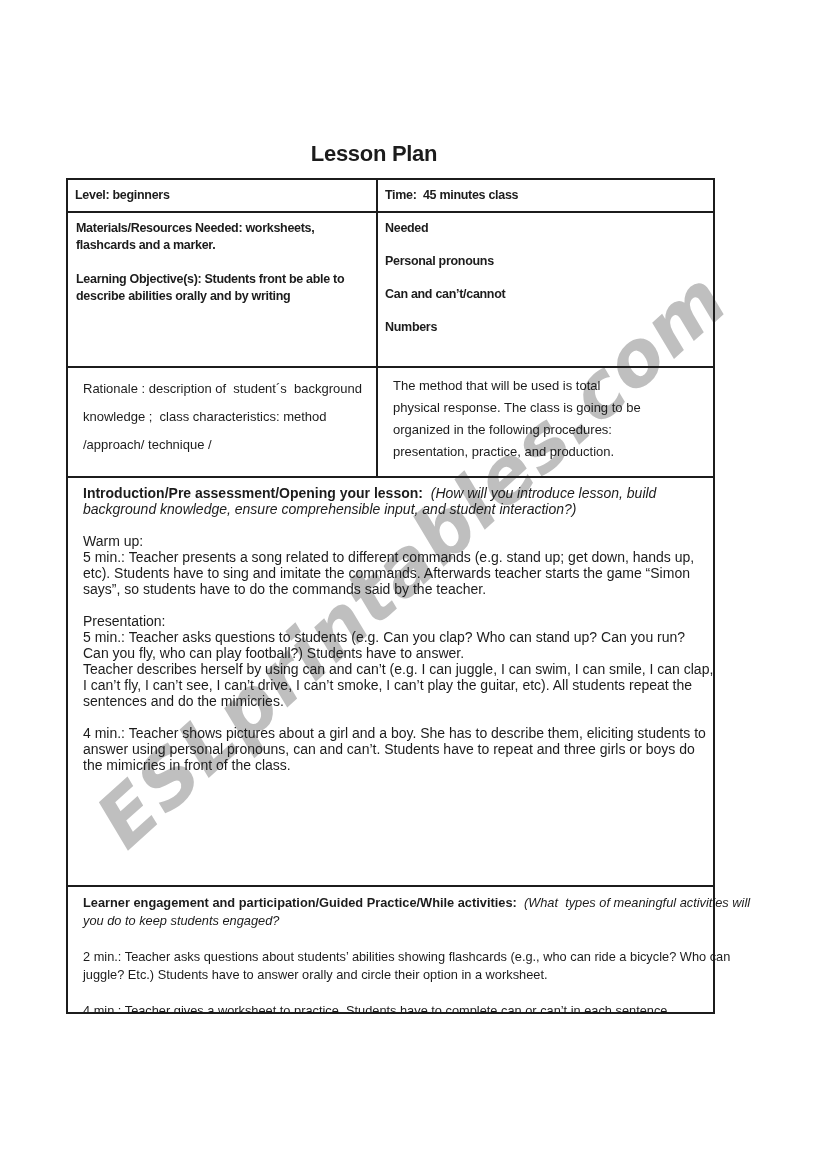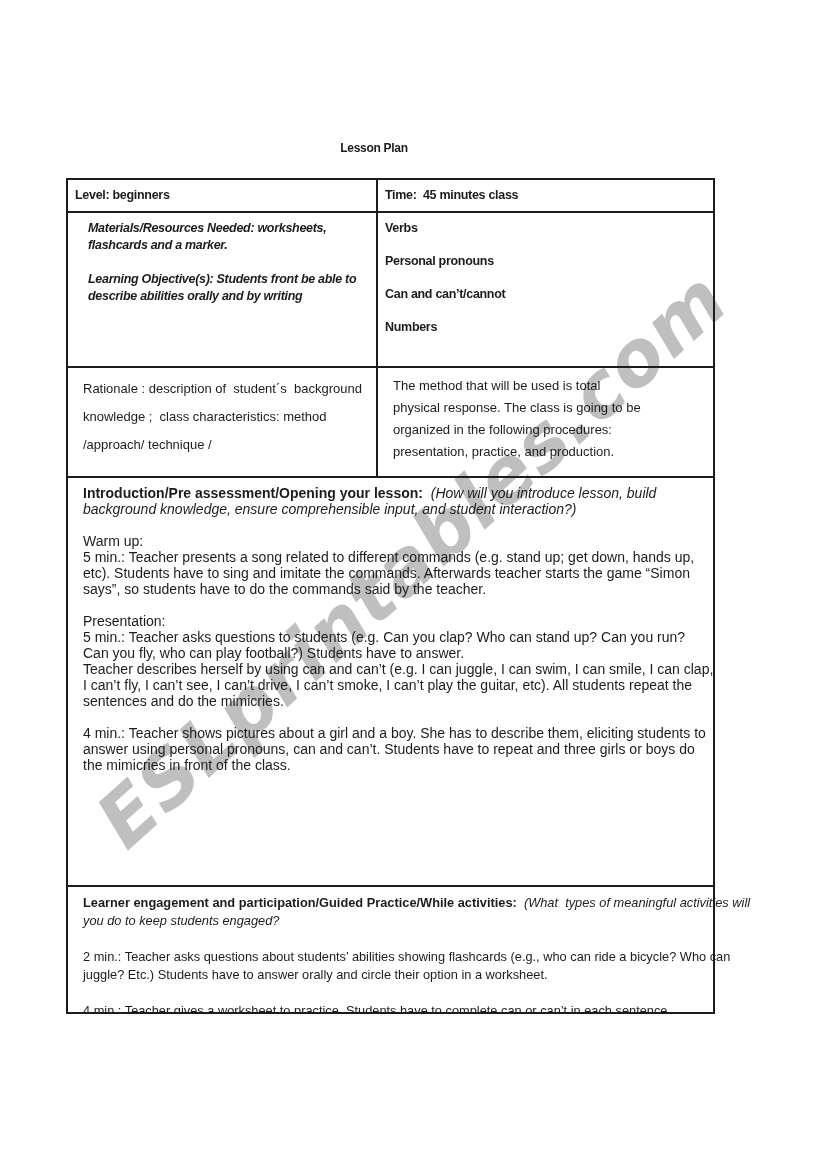--- a/index.html
+++ b/index.html
@@ -7,21 +7,21 @@
           color:#1c1c1c; }
 
   
   .watermark { position:absolute; left:-28px; top:508px; width:880px; height:104px;
                line-height:104px; text-align:center; transform:rotate(-42deg);
                font-family:"DejaVu Sans", sans-serif; font-weight:700; font-style:italic;
                font-size:76px; letter-spacing:1px; color:rgba(127,127,127,0.5);
                white-space:nowrap; }
 
   .doc-title { position:absolute; left:0; top:141px; width:748px; text-align:center;
-               font-family:"Liberation Sans", sans-serif; font-weight:700; font-size:12px;
+               font-family:"Liberation Sans", sans-serif; font-weight:700; font-size:22px;
                letter-spacing:-0.3px; }
 
   .doc-table { position:absolute; left:66px; top:178px; width:649px; height:836px;
                border:2px solid #1c1c1c; box-sizing:border-box; }
 
   .hline { position:absolute; left:0; width:645px; height:2px; background:#1c1c1c; }
   .h1 { top:31px; } .h2 { top:186px; } .h3 { top:296px; } .h4 { top:705px; }
   .vline { position:absolute; left:308px; top:0; width:2px; height:298px; background:#1c1c1c; }
 
   .cell { position:absolute; box-sizing:border-box; padding:7px 7px; overflow:hidden;
@@ -29,21 +29,21 @@
   .cell p { margin:0; white-space:pre-wrap; }
 
   .bold-cond { font-family:"Liberation Sans", sans-serif; font-weight:700; font-size:12.5px;
                line-height:17px; letter-spacing:-0.3px; }
   .topics p { margin:0 0 16px 0; }
 
   .body { font-family:"Liberation Sans", sans-serif; font-size:13px;margin-left:8px; }
 
   .c-level    { left:0;     top:0;     width:308px; height:31px; }
   .c-time     { left:310px; top:0;     width:295px; height:31px; }
-  .c-materials{ left:13px;     top:33px;  width:308px; height:126px;font-style:italic; }
+  .c-materials{ left:1px;     top:33px;  width:308px; height:126px; }
   .c-topics   { left:310px; top:33px;  width:335px; height:153px; }
   .c-rationale{ left:0;     top:188px; width:308px; height:108px; }
   .c-method   { left:310px; top:188px; width:270px; height:108px; }
   .c-intro    { left:0;     top:298px; width:645px; height:407px; }
   .c-engage   { left:0;     top:707px; width:705px; height:125px; }
 
   .c-rationale p { line-height:28px; }
   .c-method p    { line-height:22px; }
 
   .sec1, .sec1 p { font-size:14px; line-height:16px; }
@@ -76,21 +76,21 @@
       <p>Time:  45 minutes class</p>
     </div>
 
     <div class="cell c-materials bold-cond">
         <p>Materials/Resources Needed: worksheets, flashcards and a marker.</p>
         <p>&nbsp;</p>
         <p>Learning Objective(s): Students front be able to describe abilities orally and by writing</p>
       </div>
 
     <div class="cell c-topics bold-cond topics">
-        <p>Verbs</p>
+        <p>Needed</p>
         <p>Personal pronouns</p>
         <p>Can and can’t/cannot</p>
         <p>Numbers</p>
       </div>
 
     <div class="cell c-rationale body">
       <p>Rationale : description of  student´s  background knowledge ;  class characteristics: method /approach/ technique /</p>
     </div>
 
     <div class="cell c-method body">

